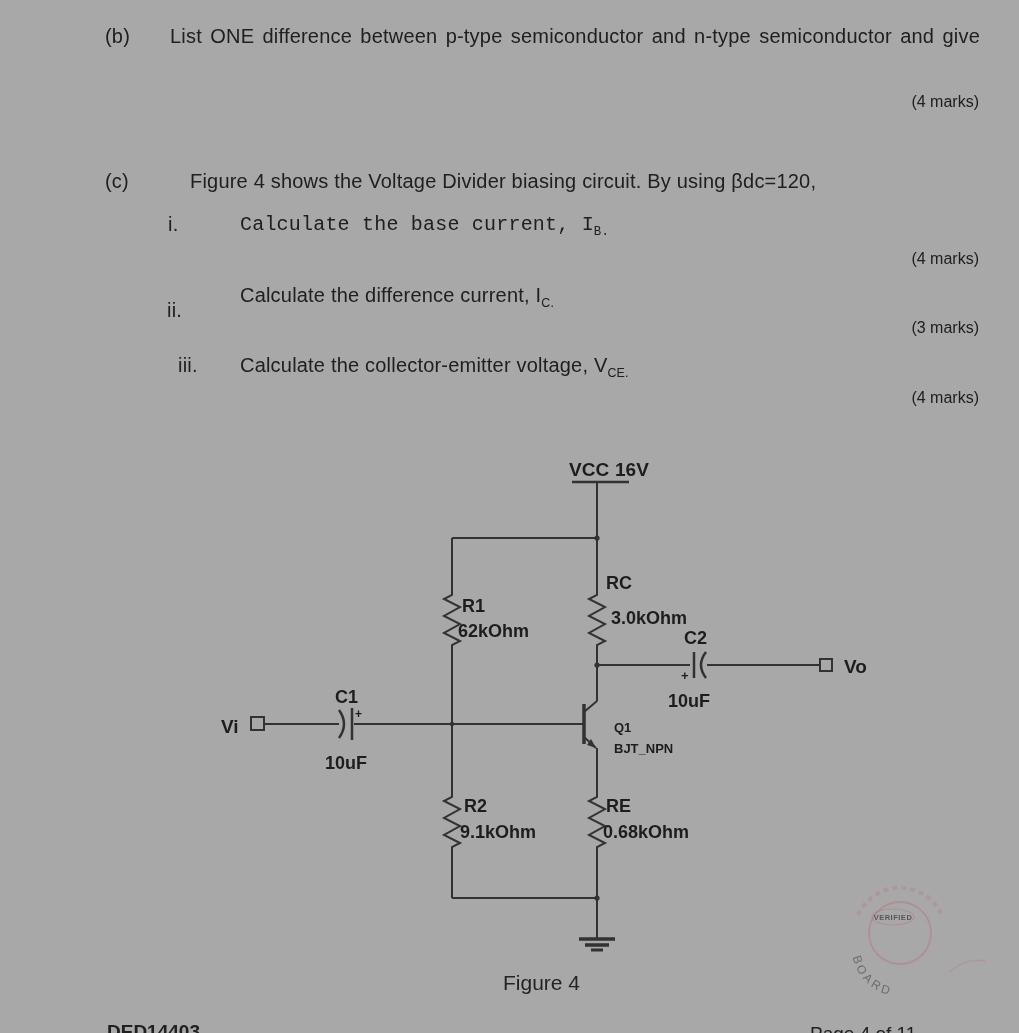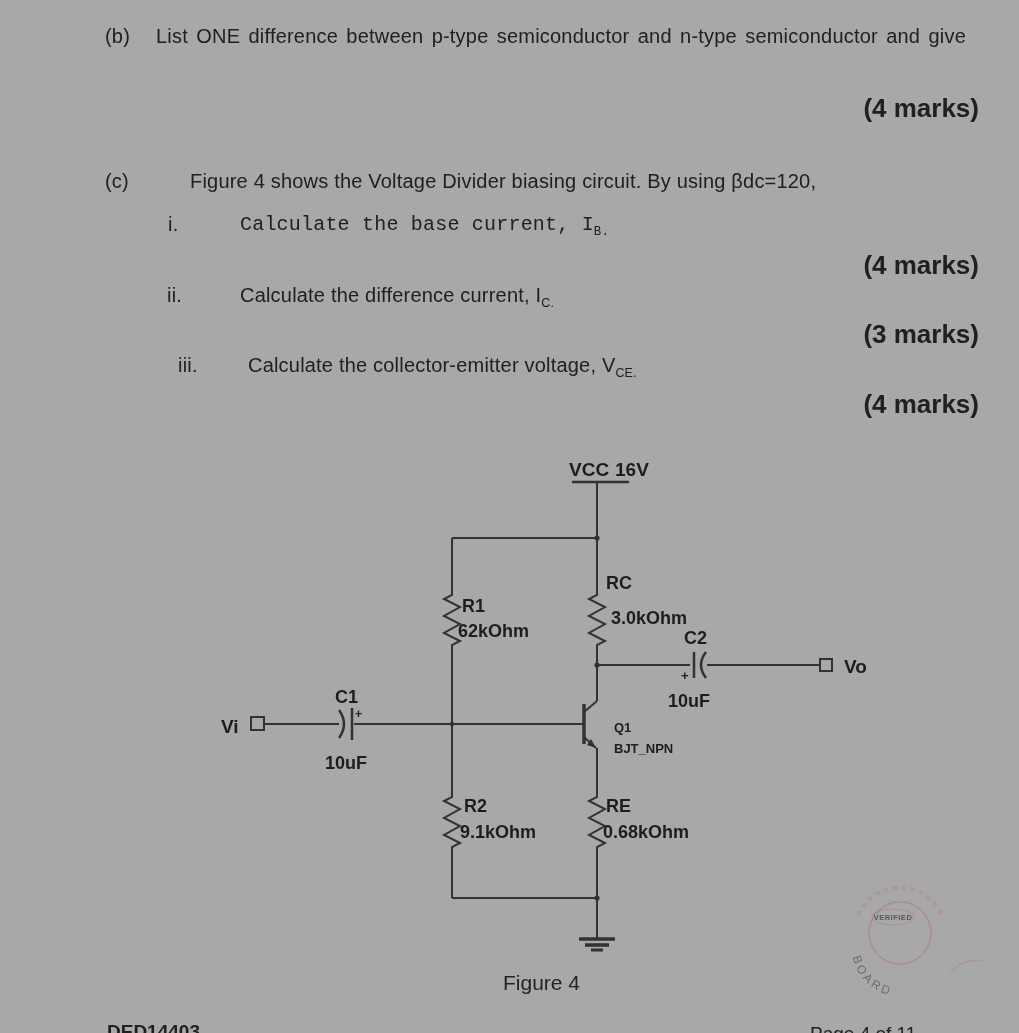--- a/index.html
+++ b/index.html
@@ -6,52 +6,52 @@
   .page{
     position:relative;width:1019px;height:1033px;overflow:hidden;
     background:#a8a8a8;color:#202020;
     font-family:"Liberation Sans",sans-serif;
     filter:blur(0.3px);
   }
   .abs{position:absolute;}
   .q-label{font-size:20px;letter-spacing:.2px;}
   .q-text{font-size:20px;letter-spacing:.2px;}
   .justify-full{text-align:justify;text-align-last:justify;}
-  .marks{right:40px;font-size:26px;text-align:left;font-weight:bold;}
+  .marks{right:40px;font-size:16px;text-align:left;}
   sub{font-size:0.62em;line-height:0;}
   .footer-text{font-size:19px;white-space:nowrap;}
   .bold{font-weight:700;}
   svg text{font-family:"Liberation Sans",sans-serif;fill:#1d1d1d;}
   .clabel{font-weight:700;font-size:18px;}
   .clabel-sm{font-weight:700;font-size:13px;}
   .cport{font-weight:700;font-size:19px;}
   .caption{font-size:21px;fill:#242424;}
 </style>
 </head>
 <body>
 
 <div class="page">
 
   <div class="abs q-label" style="left:105px;top:25px;">(b)</div>
-  <div class="abs q-text justify-full" style="left:156px;top:25px;width:810px;">List ONE difference between p-type semiconductor and n-type semiconductor and give</div>
+  <div class="abs q-text justify-full" style="left:170px;top:25px;width:810px;">List ONE difference between p-type semiconductor and n-type semiconductor and give</div>
   <div class="abs marks" style="top:93px;">(4 marks)</div>
 
   <div class="abs q-label" style="left:105px;top:170px;">(c)</div>
   <div class="abs q-text" style="left:170px;top:170px;width:810px;margin-left:20px;">Figure 4 shows the Voltage Divider biasing circuit. By using βdc=120,</div>
 
   <div class="abs q-text" style="left:168px;top:213px;">i.</div>
   <div class="abs q-text" style="left:240px;top:213px;font-family:Liberation Mono, monospace;"><span>Calculate the base current, I</span><sub>B.</sub></div>
   <div class="abs marks" style="top:250px;">(4 marks)</div>
 
-  <div class="abs q-text" style="left:167px;top:284px;text-align:right;">ii.</div>
+  <div class="abs q-text" style="left:167px;top:299px;text-align:right;">ii.</div>
   <div class="abs q-text" style="left:240px;top:284px;"><span>Calculate the difference current, I</span><sub>C.</sub></div>
   <div class="abs marks" style="top:319px;">(3 marks)</div>
 
   <div class="abs q-text" style="left:178px;top:354px;">iii.</div>
-  <div class="abs q-text" style="left:240px;top:354px;margin-left:8px;"><span>Calculate the collector-emitter voltage, V</span><sub>CE.</sub></div>
+  <div class="abs q-text" style="left:240px;top:354px;"><span>Calculate the collector-emitter voltage, V</span><sub>CE.</sub></div>
   <div class="abs marks" style="top:389px;">(4 marks)</div>
 
   <svg class="abs" style="left:0;top:0;" width="1019" height="1033" viewBox="0 0 1019 1033">
 
     <g stroke="#323232" stroke-width="2" fill="none">
       <line x1="572" y1="482" x2="629" y2="482" stroke-width="2.5"></line>
       <line x1="597" y1="482" x2="597" y2="538"></line>
       <line x1="452" y1="538" x2="597" y2="538"></line>
       <line x1="452" y1="538" x2="452" y2="592"></line>
       <line x1="452" y1="648" x2="452" y2="794"></line>

